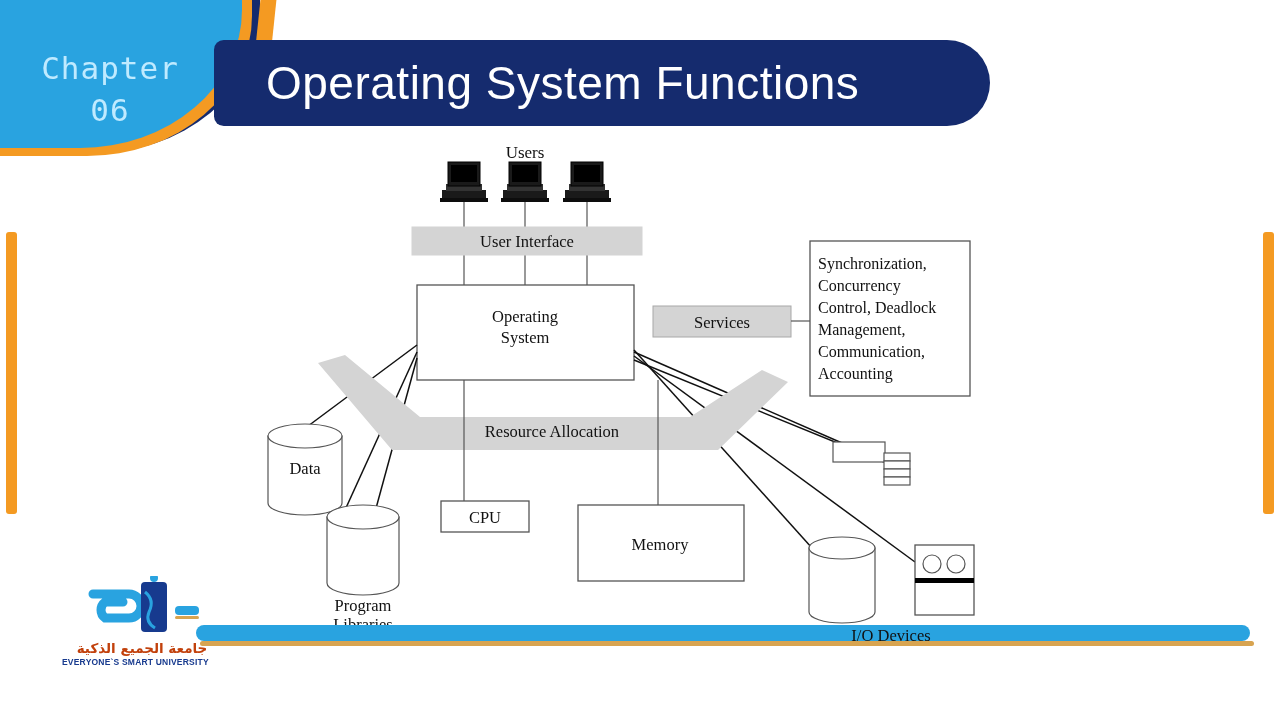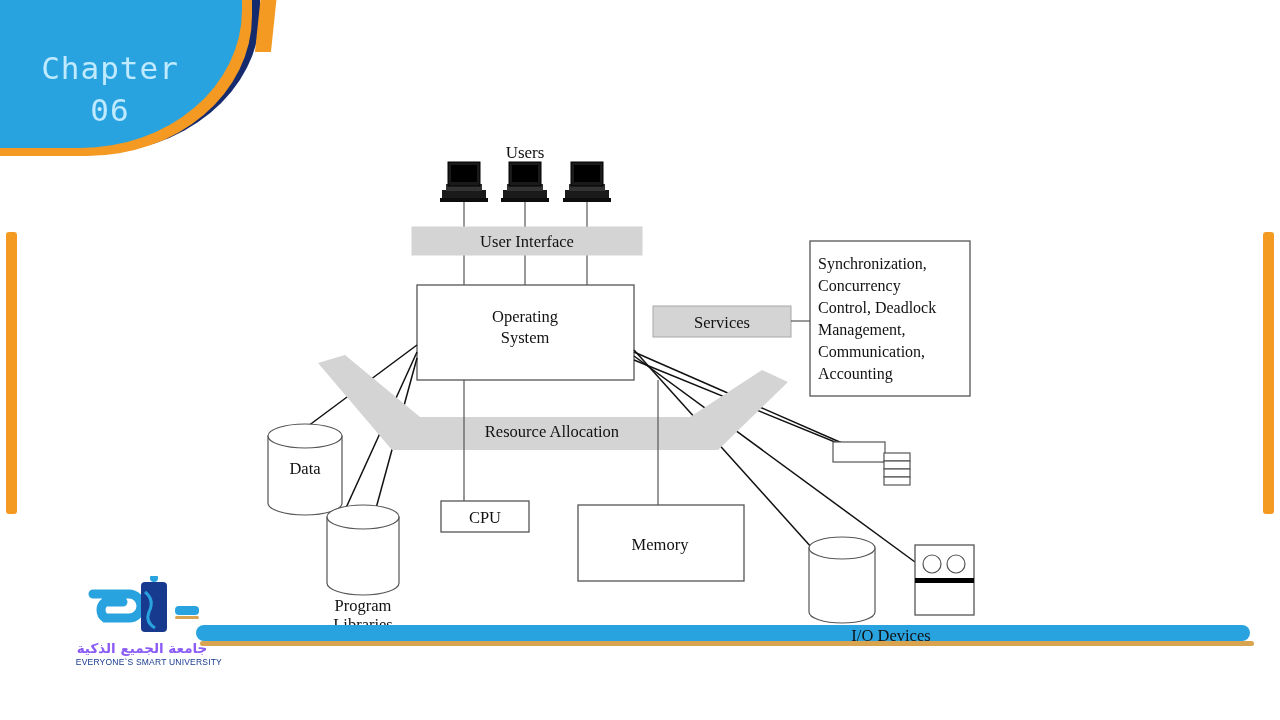--- a/index.html
+++ b/index.html
@@ -127,32 +127,32 @@
     height: 5px;
     background: #d8a450;
     border-radius: 3px;
   }
 
   
   .logo-wrap { position: absolute; left: 62px; top: 576px; width: 160px; }
   .logo-mark { width: 118px; height: 62px; display: block; margin: 0 auto; }
   .logo-ar {
     text-align: center;
-    color: #8b5cf6;
+    color: #c2410c;
     font-size: 13.5px;
     font-weight: bold;
     font-family: "DejaVu Sans", sans-serif;
     margin-top: 2px;
     direction: rtl;
   }
   .logo-en {
-    text-align: right;
+    text-align: left;
     color: #173a8e;
     font-size: 8.5px;
-    font-weight: normal;
+    font-weight: bold;
     letter-spacing: 0.2px;
     font-family: "Liberation Sans", sans-serif;
     margin-top: 1px;
   }
 
   
   #diagram { position: absolute; left: 0; top: 0; }
   .dtext {
     font-family: "Liberation Serif", serif;
     fill: #111111;
@@ -165,20 +165,23 @@
 
   <div class="blob-navy"></div>
   <div class="blob-orange"></div>
   <div class="blob-blue"></div>
   <div class="chapter-text">
     <span class="chapter-word">Chapter</span>
     <span class="chapter-num">06</span>
   </div>
 
   <div class="title-accent"></div>
+  <div class="title-banner">
+    <span class="title-text">Operating System Functions</span>
+  </div>
 
   <div class="rail rail-left"></div>
   <div class="rail rail-right"></div>
 
   <svg id="diagram" width="1280" height="720" viewBox="0 0 1280 720">
     <defs>
       <g id="pc-icon">
         <rect x="2" y="28" width="44" height="10" fill="#1a1a1a"></rect>
         <rect x="6" y="22" width="36" height="7" fill="#333333"></rect>
         <rect x="8" y="0" width="32" height="24" fill="#1a1a1a" stroke="#000" stroke-width="1"></rect>

